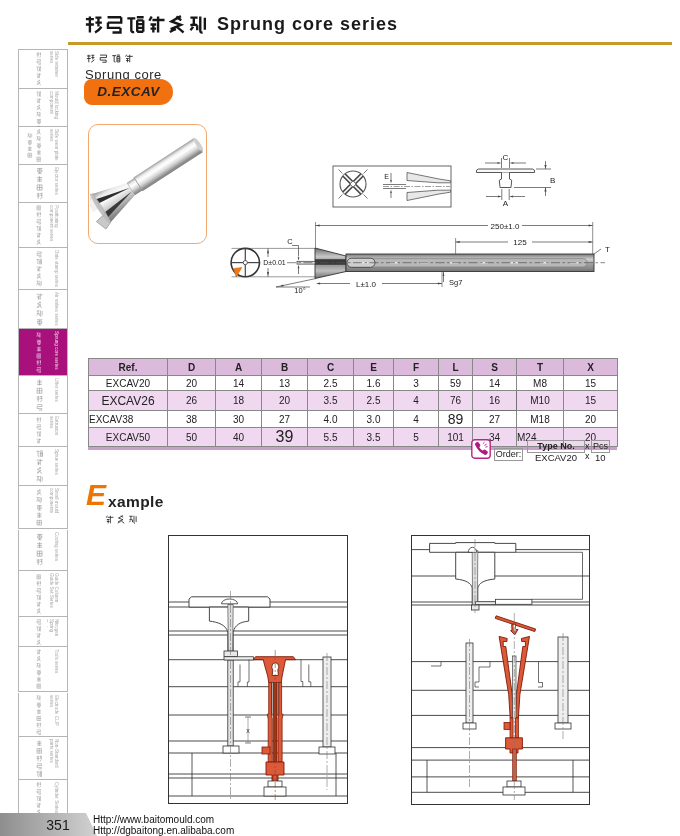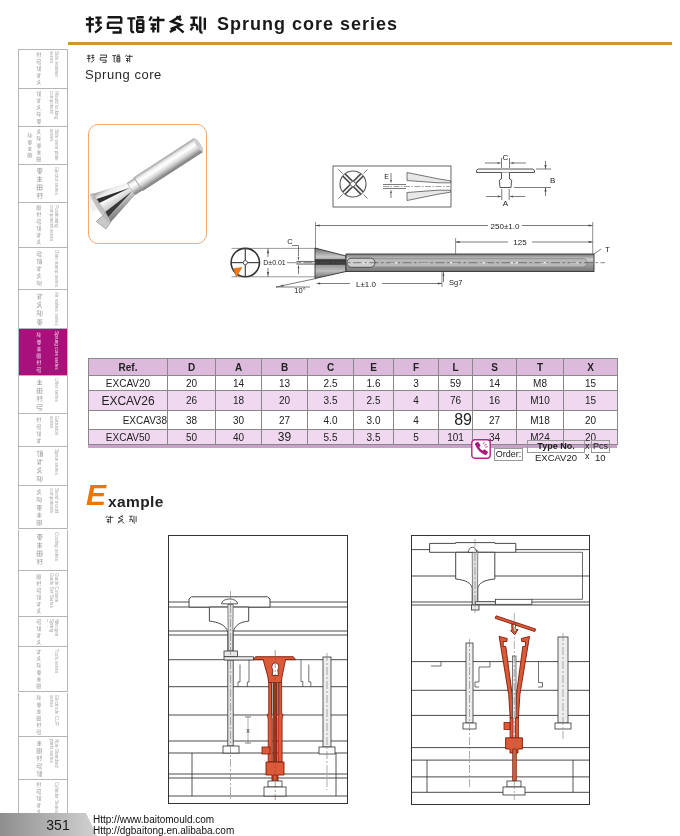--- a/index.html
+++ b/index.html
@@ -256,20 +256,23 @@
 
 <svg class="abs" style="left:86px;top:54px" width="51.1" height="9.0" viewBox="0 0 568 100" stroke="#2a2a2a" stroke-width="10">
       <use href="#k1" transform="translate(0,0)"></use>
       <use href="#k2" transform="translate(142,0)"></use>
       <use href="#k3" transform="translate(284,0)"></use>
       <use href="#k4" transform="translate(426,0)"></use>
     </svg>
 
 <div class="abs" style="left:85px;top:66.5px;font-size:13px;color:#2a2a2a;letter-spacing:0.55px;">Sprung core</div>
 
+<div class="abs" style="left:84px;top:79px;width:89px;height:26px;background:#F1700F;border-radius:8px 13px 13px 8px;">
+<div style="text-align:center;line-height:26px;font-size:13.5px;font-weight:bold;font-style:italic;color:#232323;letter-spacing:0.5px;">D.EXCAV</div>
+</div>
 
 <div class="abs" style="left:88px;top:124px;width:117px;height:118px;border:1.5px solid #F3A870;border-radius:10px;"></div>
 
 <svg class="abs" style="left:90px;top:126px" width="113" height="114" viewBox="0 0 113 114">
 <defs>
 <linearGradient id="rodg" x1="0" y1="0" x2="0" y2="1">
  <stop offset="0" stop-color="#9f9f9f"></stop>
           <stop offset="0.2" stop-color="#efefef"></stop>
  <stop offset="0.38" stop-color="#ffffff"></stop>
           <stop offset="0.62" stop-color="#d8d8d8"></stop>
@@ -480,43 +483,43 @@
             <td style="border:1px solid #888;text-align:center;font-size:10px;color:#222;padding:0;">20</td>
             <td style="border:1px solid #888;text-align:center;font-size:10px;color:#222;padding:0;">3.5</td>
             <td style="border:1px solid #888;text-align:center;font-size:10px;color:#222;padding:0;">2.5</td>
             <td style="border:1px solid #888;text-align:center;font-size:10px;color:#222;padding:0;">4</td>
             <td style="border:1px solid #888;text-align:center;font-size:10px;color:#222;padding:0;">76</td>
             <td style="border:1px solid #737373;text-align:center;font-size:10px;color:#222;padding:4px;">16</td>
             <td style="border:1px solid #888;text-align:center;font-size:10px;color:#222;padding:0;">M10</td>
             <td style="border:1px solid #888;text-align:center;font-size:10px;color:#222;padding:0;">15</td>
           </tr>
           <tr style="background:#fff;height:15px;">
-            <td style="border:1px solid #888;text-align:right;font-size:10px;color:#222;padding:0;">EXCAV38</td>
+            <td style="border:1px solid #888;text-align:left;font-size:10px;color:#222;padding:0;">EXCAV38</td>
             <td style="border:1px solid #888;text-align:center;font-size:10px;color:#222;padding:0;">38</td>
             <td style="border:1px solid #888;text-align:center;font-size:10px;color:#222;padding:0;">30</td>
             <td style="border:1px solid #888;text-align:center;font-size:10px;color:#222;padding:0;">27</td>
             <td style="border:1px solid #888;text-align:center;font-size:10px;color:#222;padding:0;">4.0</td>
             <td style="border:1px solid #888;text-align:center;font-size:10px;color:#222;padding:0;">3.0</td>
             <td style="border:1px solid #888;text-align:center;font-size:10px;color:#222;padding:0;">4</td>
-            <td style="border:1px solid #888;text-align:right;font-size:16px;color:#222;padding:0;">89</td>
+            <td style="border:1px solid #888;text-align:center;font-size:14px;color:#222;padding:0;">89</td>
             <td style="border:1px solid #888;text-align:center;font-size:10px;color:#222;padding:0;">27</td>
             <td style="border:1px solid #888;text-align:center;font-size:10px;color:#222;padding:0;">M18</td>
             <td style="border:1px solid #888;text-align:center;font-size:10px;color:#222;padding:0;">20</td>
           </tr>
           <tr style="background:#F0D8F0;height:15px;">
             <td style="border:1px solid #888;text-align:center;font-size:10px;color:#222;padding:0;">EXCAV50</td>
             <td style="border:1px solid #888;text-align:center;font-size:10px;color:#222;padding:0;">50</td>
             <td style="border:1px solid #888;text-align:center;font-size:10px;color:#222;padding:0;">40</td>
-            <td style="border:1px solid #888;text-align:center;font-size:12px;color:#222;padding:0;">39</td>
+            <td style="border:1px solid #888;text-align:center;font-size:16px;color:#222;padding:0;">39</td>
             <td style="border:1px solid #888;text-align:center;font-size:10px;color:#222;padding:0;">5.5</td>
             <td style="border:1px solid #888;text-align:center;font-size:10px;color:#222;padding:0;">3.5</td>
             <td style="border:1px solid #888;text-align:center;font-size:10px;color:#222;padding:0;">5</td>
             <td style="border:1px solid #888;text-align:center;font-size:10px;color:#222;padding:0;">101</td>
             <td style="border:1px solid #888;text-align:center;font-size:10px;color:#222;padding:0;margin-top:20px;">34</td>
-            <td style="border:1px solid #888;text-align:center;font-size:10px;color:#222;padding:0;margin-top:28px;">M24</td>
+            <td style="border:1px solid #888;font-size:10px;color:#222;padding:0;margin-top:28px;">M24</td>
             <td style="border:1px solid #888;text-align:center;font-size:10px;color:#222;padding:0;">20</td>
           </tr>
         </tbody>
       </table>
       <div style="width:529px;height:2.5px;background:#C9A0C9;"></div>
     </div>
 
 <svg class="abs" style="left:471px;top:439px" width="20" height="20" viewBox="0 0 20 20">
 <rect x="0.8" y="0.8" width="18.4" height="18.4" rx="3" fill="#fff" stroke="#BA2387" stroke-width="1.4"></rect>
 <path d="M4.2 6.1 Q3.4 4.9 4.6 4.0 L6.0 3.1 Q7.0 2.6 7.7 3.6 L9.2 5.7 Q9.8 6.7 8.8 7.4 Q8.1 7.9 8.6 8.7 Q9.6 10.3 11.2 11.3 Q12.0 11.8 12.5 11.1 Q13.2 10.1 14.2 10.7 L16.3 12.2 Q17.3 13.0 16.7 13.9 L15.8 15.3 Q15.0 16.5 13.7 15.8 Q10.9 14.5 8.4 12.2 Q5.9 9.9 4.2 6.1 Z" fill="#AE1A80"></path>

